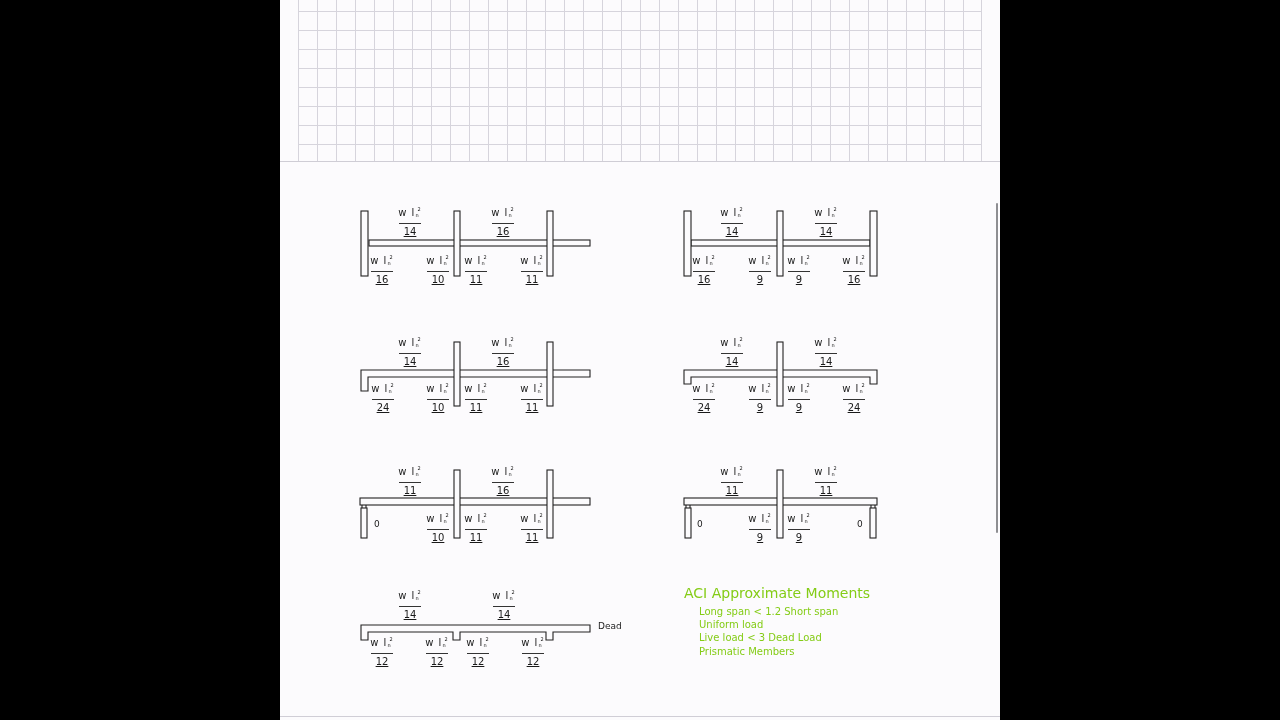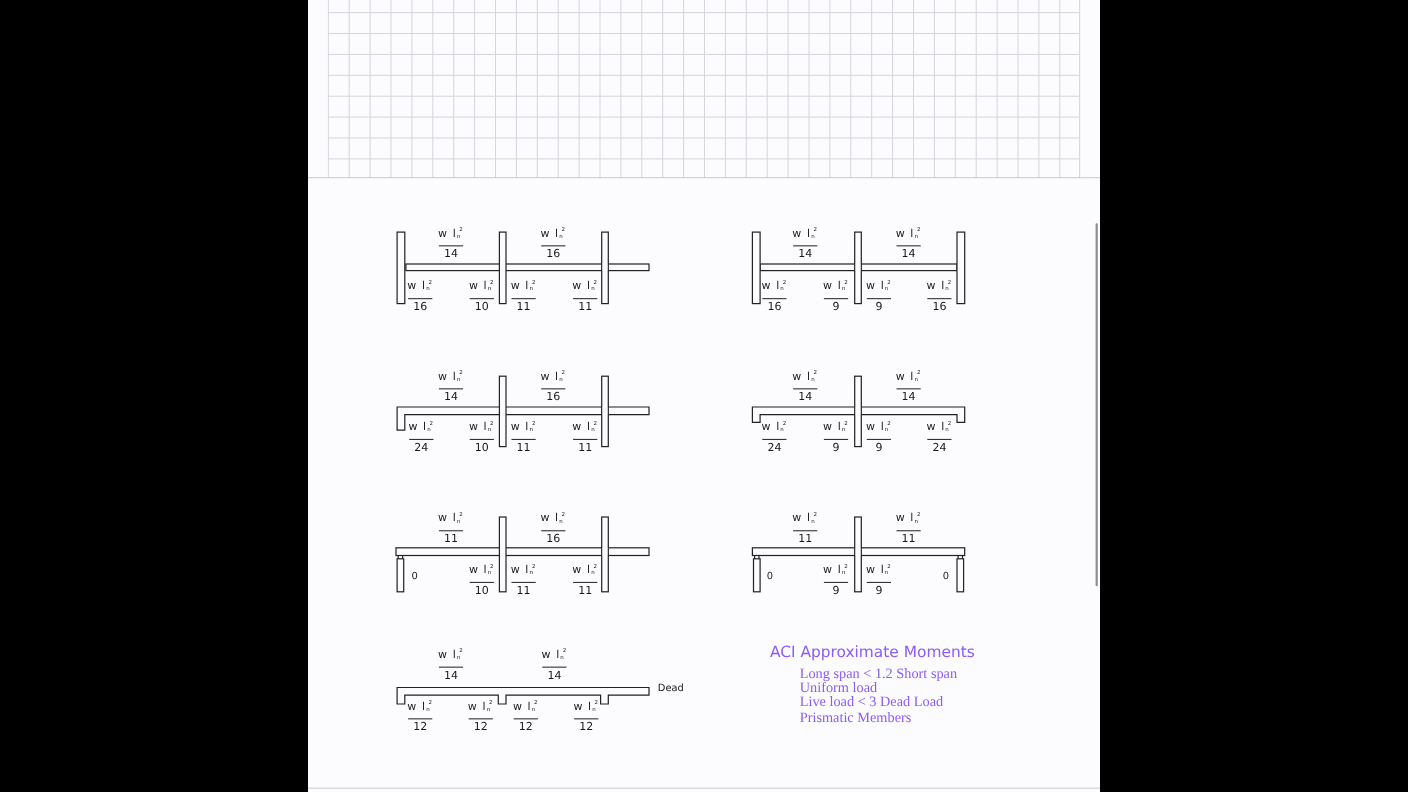--- a/index.html
+++ b/index.html
@@ -15,26 +15,26 @@
           border-right: 1px solid #d6d4dc; }
   .grid-divider { position: absolute; left: 280px; top: 161px; width: 720px; height: 1px; background: #cfcdd5; }
   .bottom-line { position: absolute; left: 280px; top: 716px; width: 720px; height: 1px; background: #d0ced6; }
   .scrollbar { position: absolute; left: 996px; top: 203px; width: 2px; height: 330px; background: #8e8e92; border-radius: 1px; }
   svg.diagrams { position: absolute; left: 0; top: 0; }
   .m { position: absolute; width: 34px; text-align: center; color: #1a1a1a; }
   .m .num { font-size: 10px; line-height: 10px; letter-spacing: 1px; white-space: nowrap; }
   .m .num sub { font-size: 5px; vertical-align: -1px; }
   .m .num sup { font-size: 5px; vertical-align: 5px; margin-left: -2px; }
   .m .bar { height: 1px; background: #333; margin: 3px 6px 2px 6px; }
-  .m .den { font-size: 10px; line-height: 11px; }
+  .m .den { font-size: 10px; line-height: 11px; text-decoration: underline; }
   .zero { position: absolute; font-size: 9px; color: #1a1a1a; }
   .slab-label { position: absolute; left: 598px; top: 621px; font-size: 9px; color: #1a1a1a; }
-  .notes { position: absolute; left: 700px; top: 584px; color: #8b5cf6; }
+  .notes { position: absolute; left: 684px; top: 584px; color: #84cc16; }
   .notes .title { font-size: 14px; line-height: 18px; margin-bottom: 3px; }
-  .notes .item { font-size: 13px; line-height: 13.2px; margin-left: 27px; font-family: Liberation Serif, serif; }
+  .notes .item { font-size: 10px; line-height: 13.2px; margin-left: 15px; }
 </style>
 </head>
 <body>
 
 <div class="page"></div>
 <div class="grid"></div>
 <div class="grid-divider"></div>
 <div class="bottom-line"></div>
 <div class="scrollbar"></div>
 

